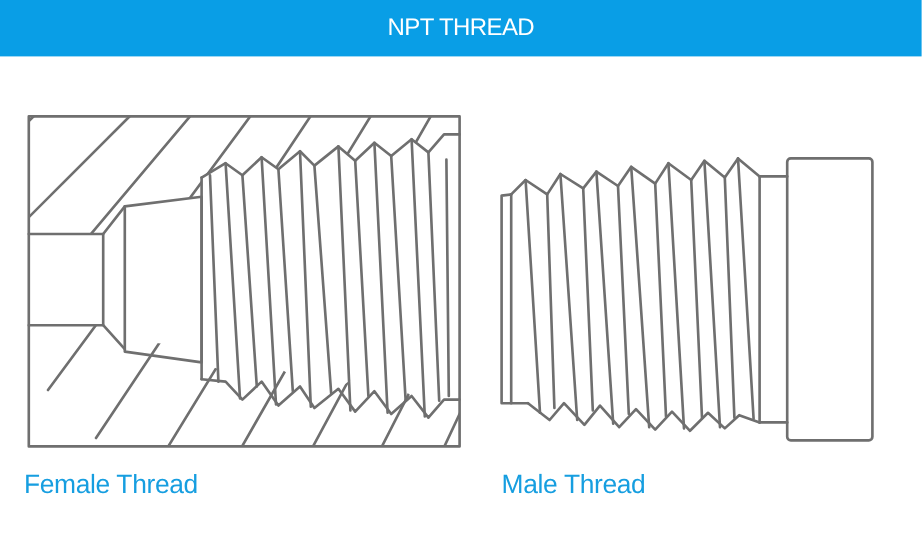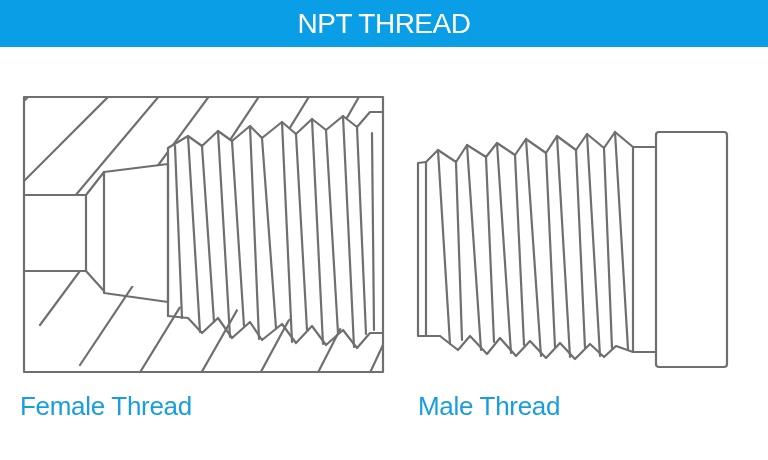--- a/index.html
+++ b/index.html
@@ -5,25 +5,25 @@
   html, body { margin: 0; padding: 0; }
   body {
     width: 768px; height: 460px; background: #ffffff;
     position: relative; overflow: hidden;
     font-family: "Liberation Sans", sans-serif;
   }
   .header {
     position: absolute; left: 0; top: 0; width: 768px; height: 47px;
     background: #099ee6; color: #ffffff;
     display: flex; align-items: center; justify-content: center;
-    font-size: 28px; letter-spacing: -0.5px;
+    font-size: 20px; letter-spacing: -0.5px;
   }
   .diagram { position: absolute; left: 0; top: 0; }
   .caption {
-    position: absolute; top: 391px; font-size: 26px; color: #169ee0;
+    position: absolute; top: 391px; font-size: 22px; color: #169ee0;
     letter-spacing: -0.3px;
   }
   .cap-female { left: 20px; }
   .cap-male { left: 418px; text-align: right; }
   svg .ln { fill: none; stroke: #6f6f6f; stroke-width: 2.2; stroke-linejoin: round; stroke-linecap: round; }
   svg .fillw { fill: #ffffff; }
 </style>
 </head>
 <body>
 

